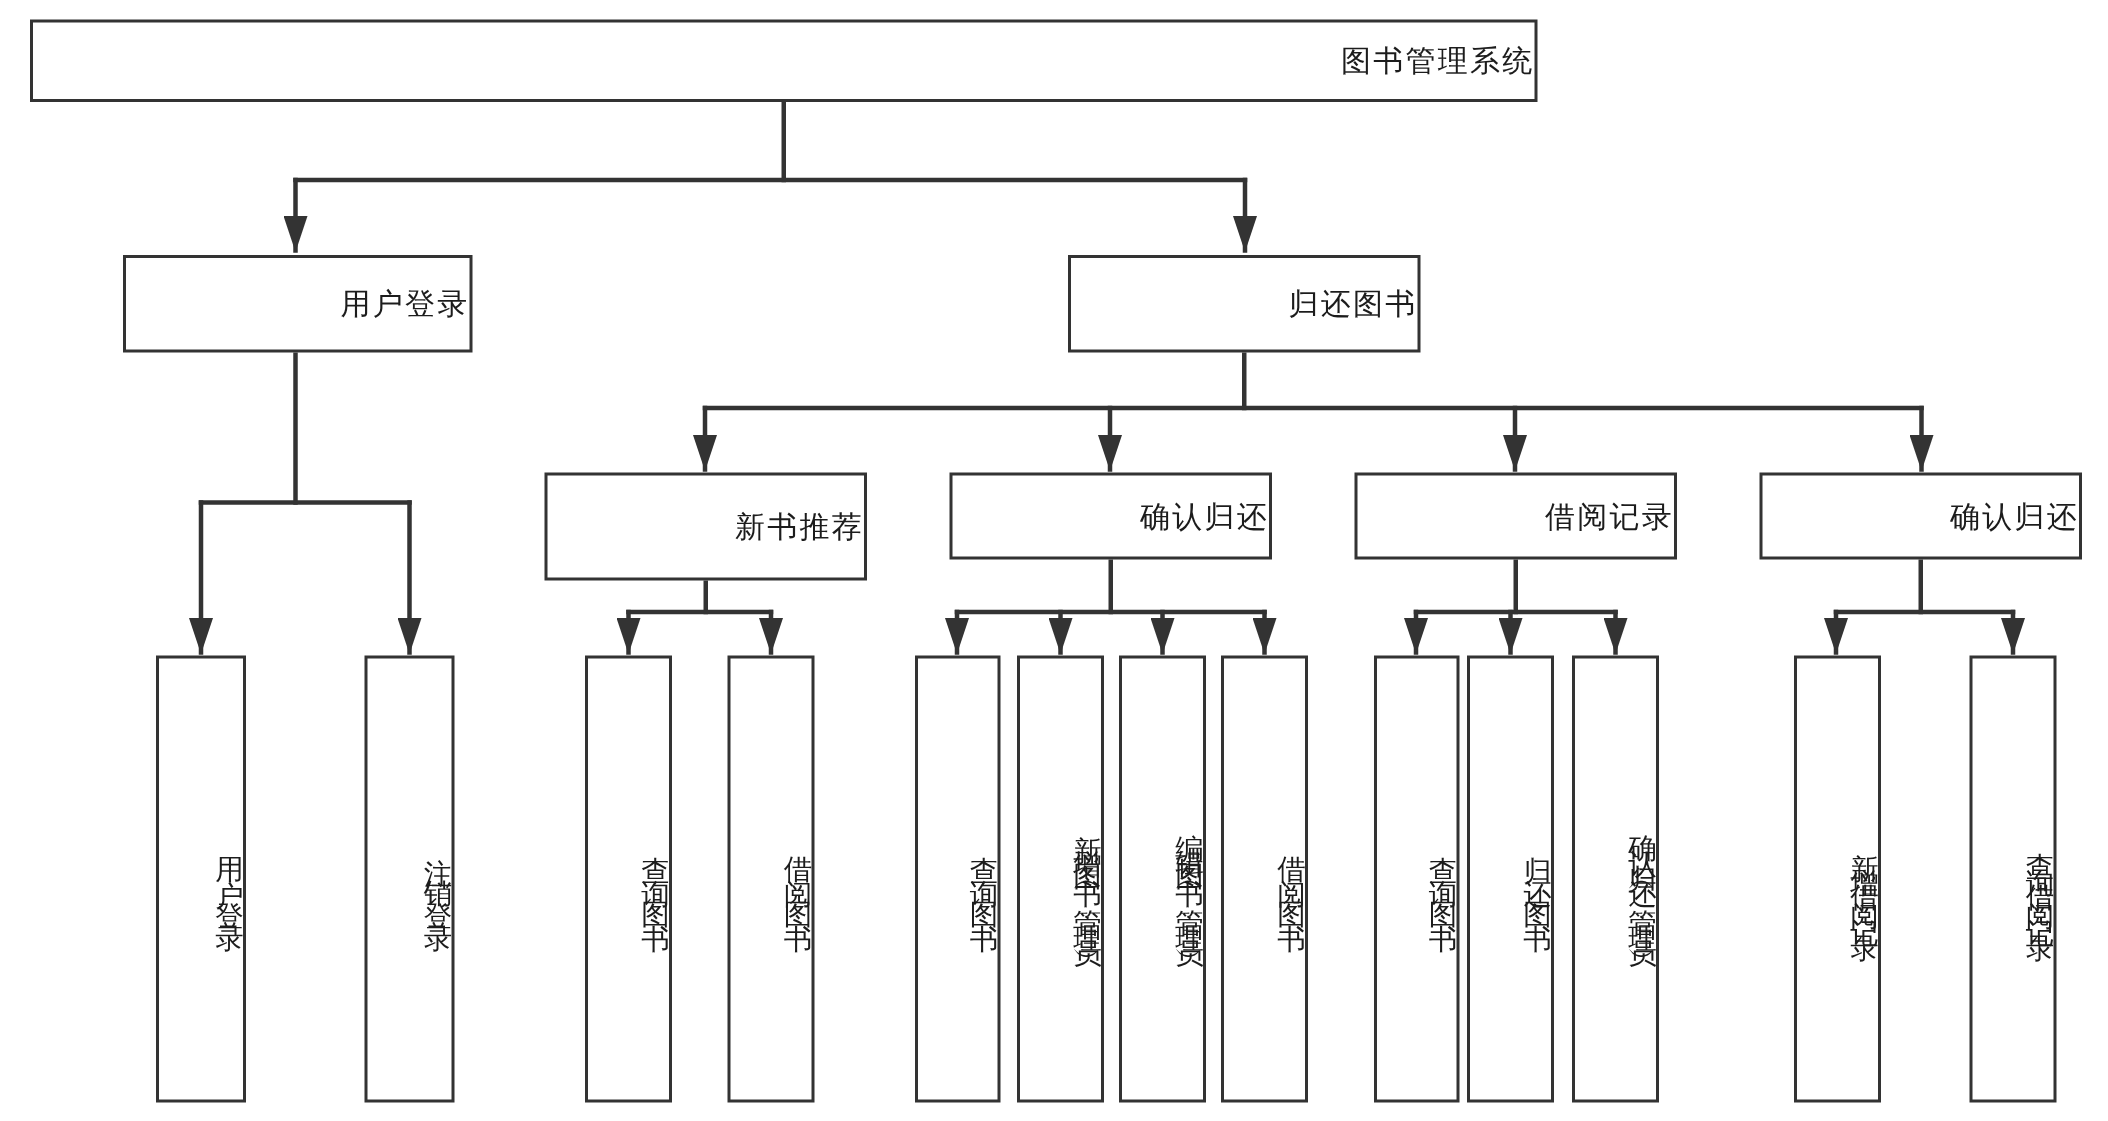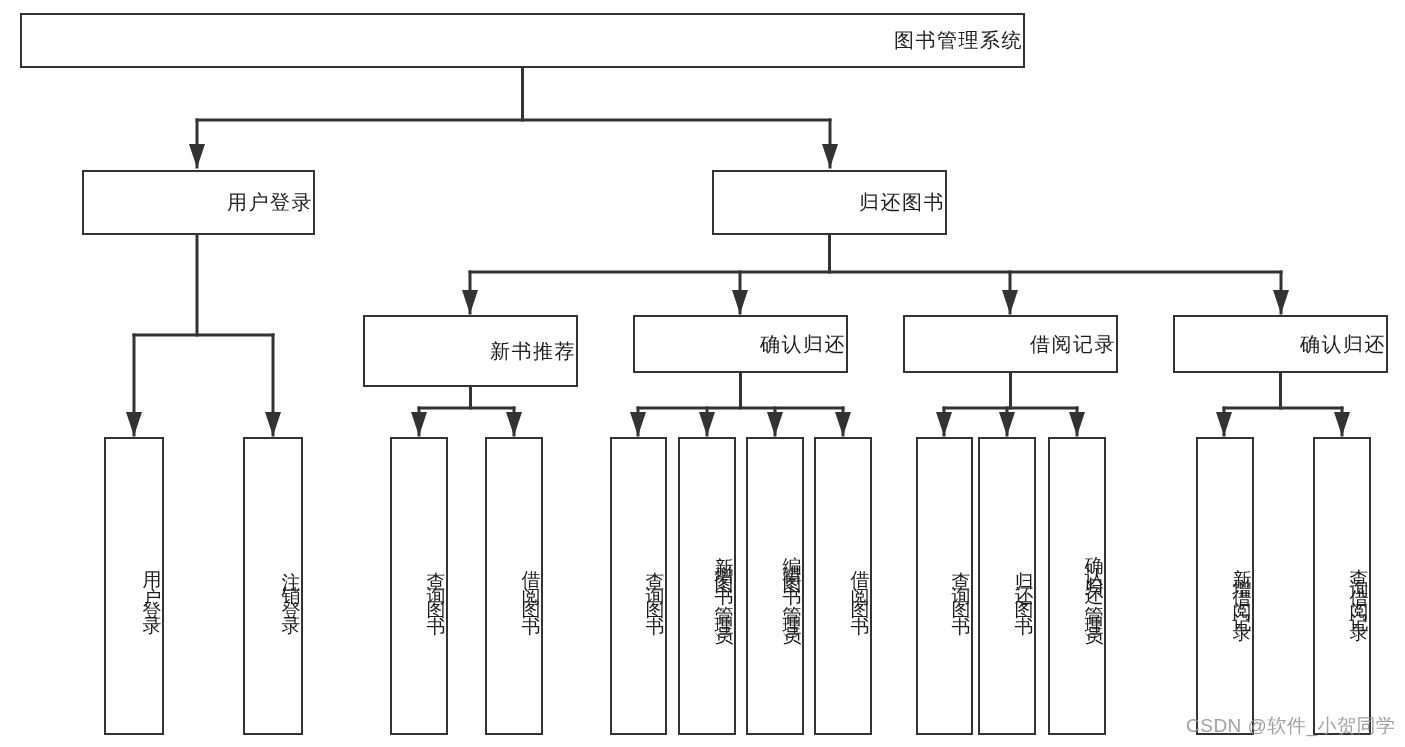--- a/index.html
+++ b/index.html
@@ -141,15 +141,14 @@
     <span>确认归还（管理员）</span>
   </div>
 
   <div class="node v-node sp6" style="left:1196px;top:437px;width:58px;height:298px">
     <span>新增借阅记录</span>
   </div>
   <div class="node v-node sp6" style="left:1313px;top:437px;width:58px;height:298px">
     <span>查询借阅记录</span>
   </div>
 
-  <div class="watermark">CSDN @软件_小贺同学</div>
 
 </div>
 
 </body></html>

